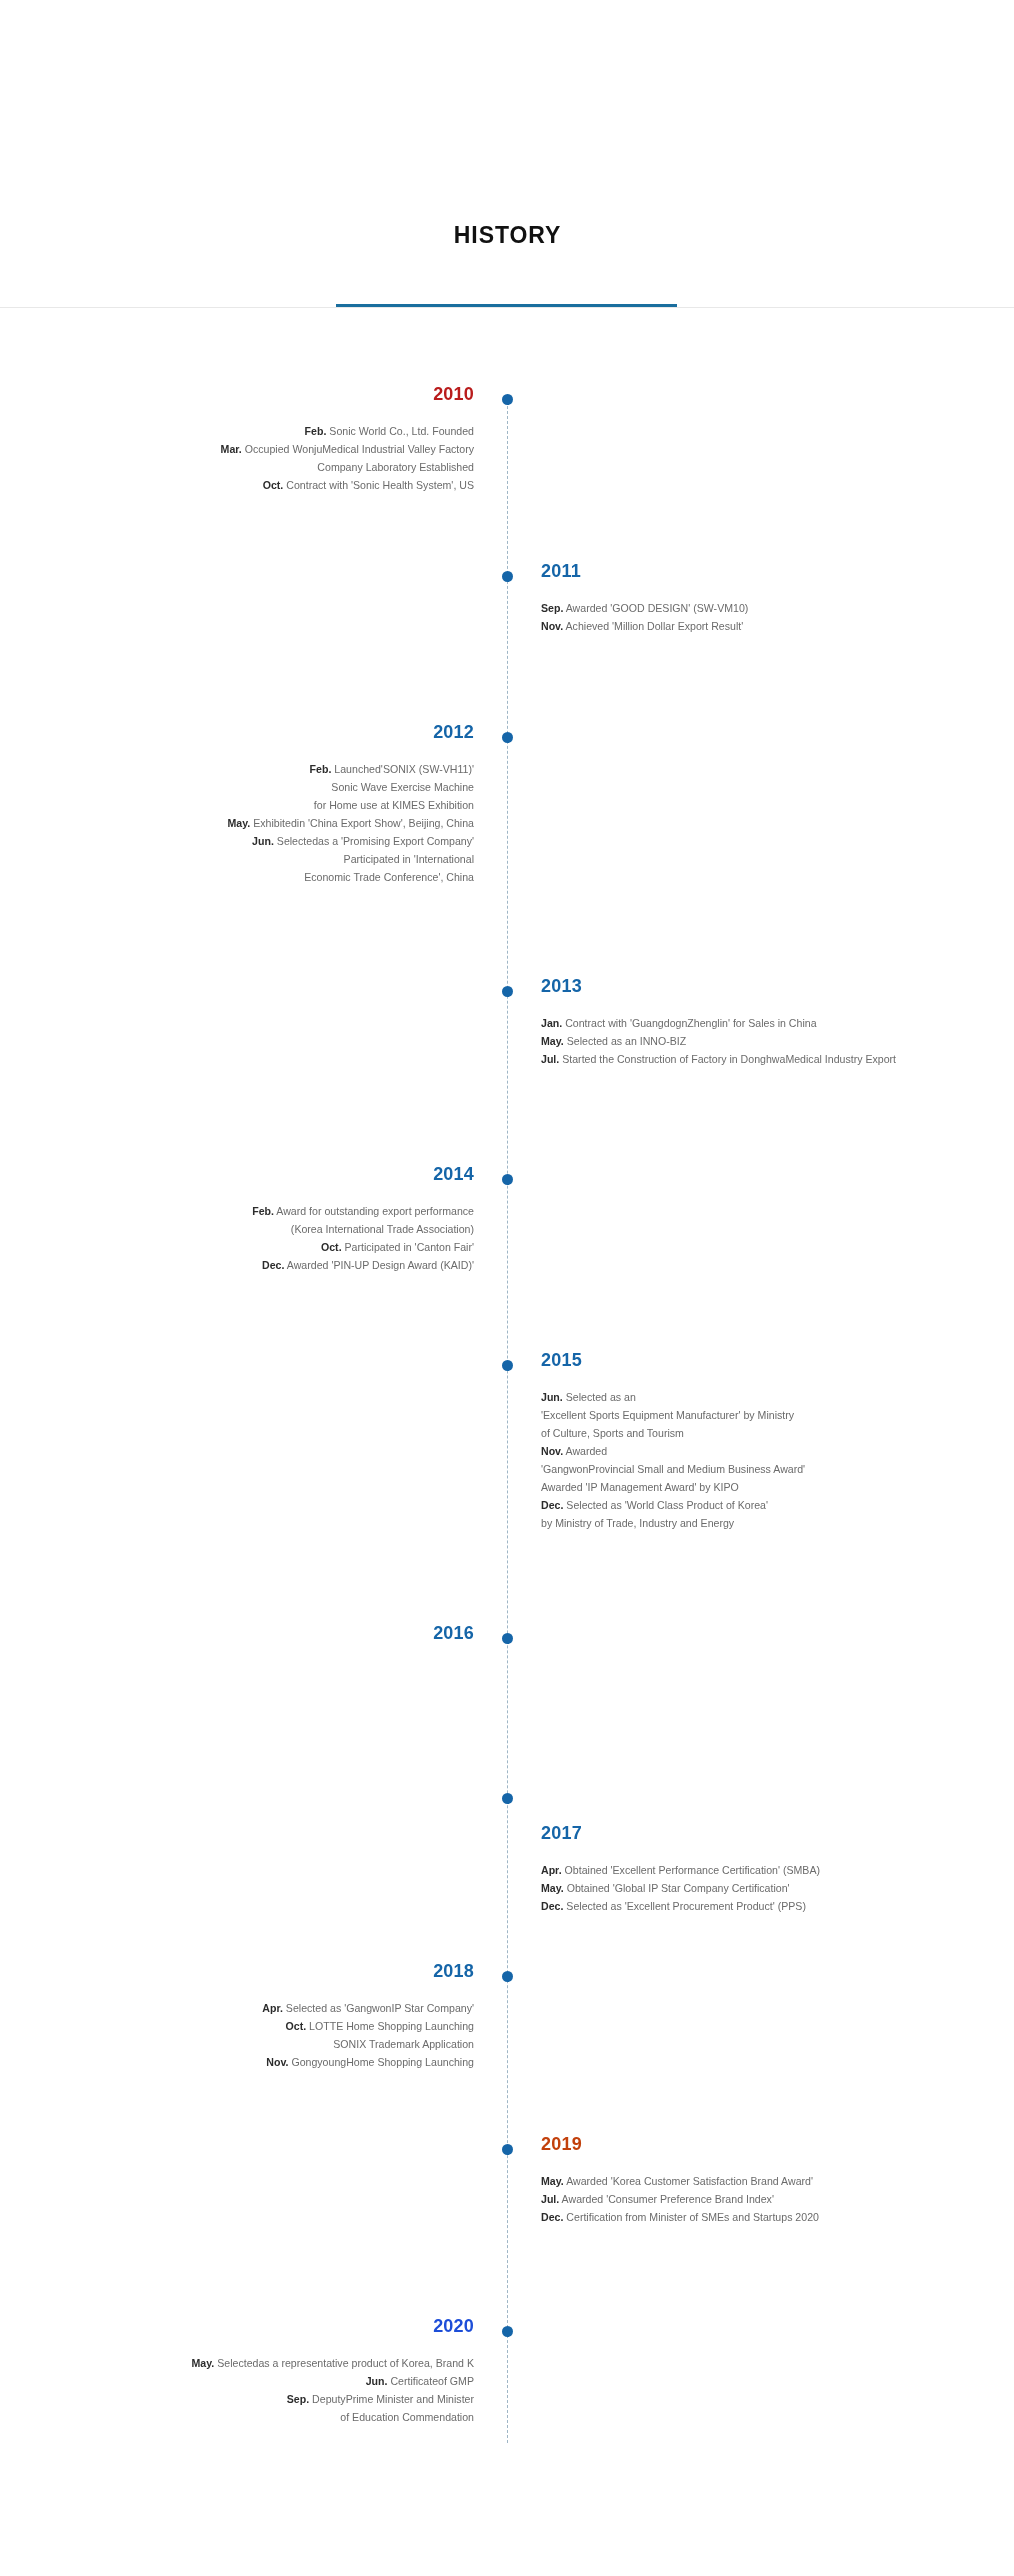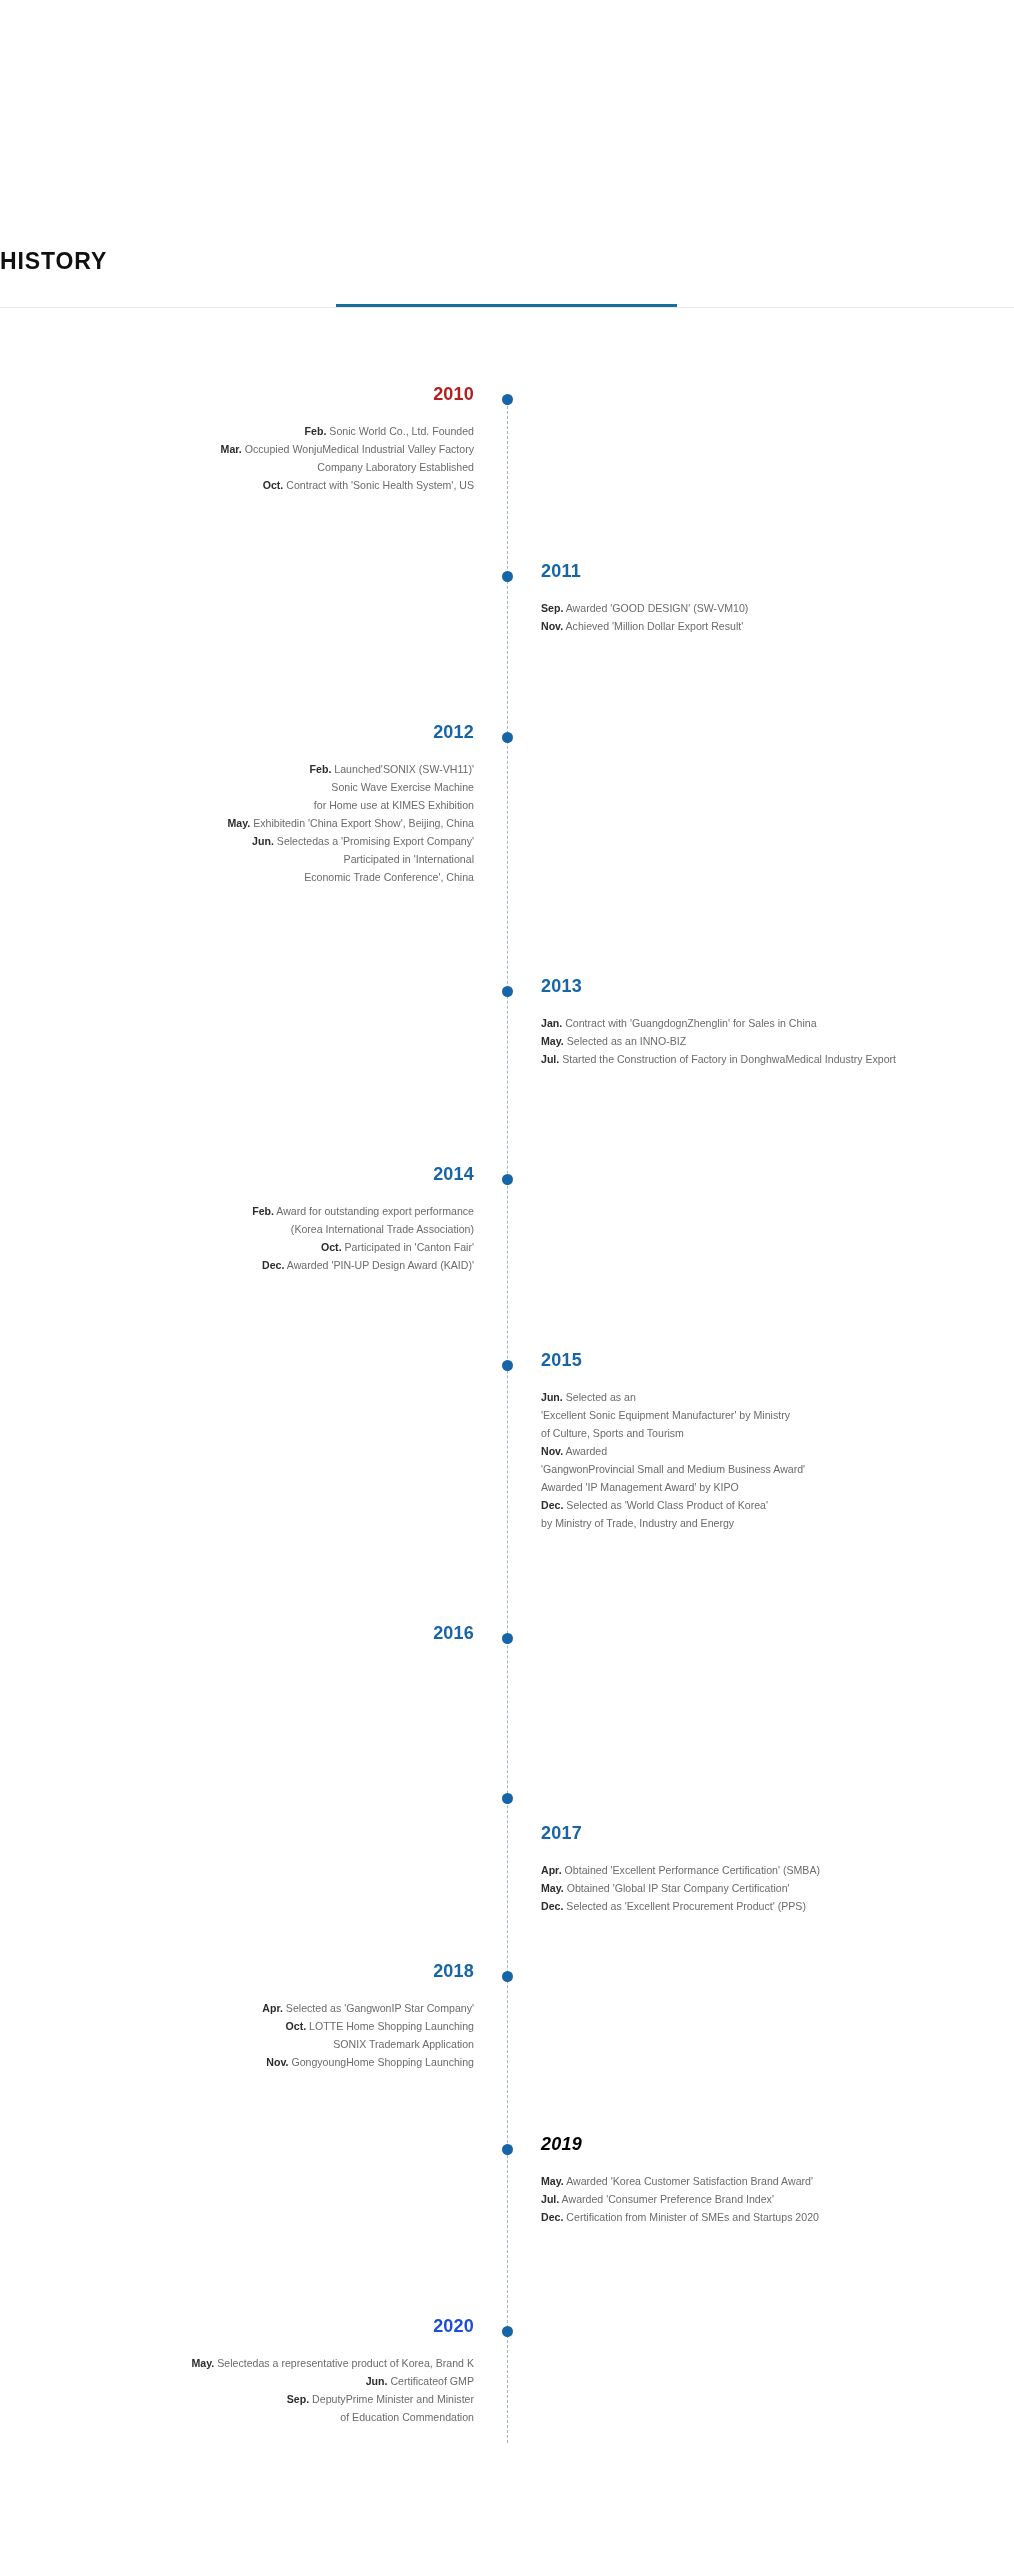--- a/index.html
+++ b/index.html
@@ -27,23 +27,24 @@
   
   .header {
     position: absolute;
     top: 0;
     left: 0;
     width: 1015px;
     height: 310px;
   }
   .page-title {
     position: absolute;
-    top: 250px;
+    top: 224px;
     left: 0;
     width: 1015px;
+    text-align: center;
     font-size: 23px;
     font-weight: 700;
     letter-spacing: 0.9px;
     color: #111111;
     line-height: 1;
   }
   .header-rule {
     position: absolute;
     top: 307px;
     left: 0;
@@ -198,21 +199,21 @@
             <div class="line"><span class="mon">Dec.</span> <span>Awarded 'PIN-UP Design Award (KAID)'</span></div>
           </div>
         </div>
       </div>
       <div class="entry right" style="top: 1351px;">
         <div class="dot" style="top: 8.5px; background: rgb(21, 101, 168);"></div>
         <div class="entry-body">
           <div class="year" style="color: rgb(21, 101, 168);">2015</div>
           <div class="lines">
             <div class="line"><span class="mon">Jun.</span> <span>Selected as an</span></div>
-            <div class="line"><span>'Excellent Sonic Equipment Manufacturer' by Ministry</span></div>
+            <div class="line"><span>'Excellent Sports Equipment Manufacturer' by Ministry</span></div>
             <div class="line"><span>of Culture, Sports and Tourism</span></div>
             <div class="line"><span class="mon">Nov.</span> <span>Awarded</span></div>
             <div class="line"><span>'GangwonProvincial Small and Medium Business Award'</span></div>
             <div class="line"><span>Awarded 'IP Management Award' by KIPO</span></div>
             <div class="line"><span class="mon">Dec.</span> <span>Selected as 'World Class Product of Korea'</span></div>
             <div class="line"><span>by Ministry of Trade, Industry and Energy</span></div>
           </div>
         </div>
       </div>
       <div class="entry left" style="top: 1624px;">
@@ -240,21 +241,21 @@
             <div class="line"><span class="mon">Apr.</span> <span>Selected as 'GangwonIP Star Company'</span></div>
             <div class="line"><span class="mon">Oct.</span> <span>LOTTE Home Shopping Launching</span></div>
             <div class="line"><span>SONIX Trademark Application</span></div>
             <div class="line"><span class="mon">Nov.</span> <span>GongyoungHome Shopping Launching</span></div>
           </div>
         </div>
       </div>
       <div class="entry right" style="top: 2135px;">
         <div class="dot" style="top: 8.5px; background: rgb(21, 101, 168);"></div>
         <div class="entry-body">
-          <div class="year" style="color: #000000; font-style: italic;">2019</div>
+          <div class="year" style="color: #c2410c;">2019</div>
           <div class="lines">
             <div class="line"><span class="mon">May.</span> <span>Awarded 'Korea Customer Satisfaction Brand Award'</span></div>
             <div class="line"><span class="mon">Jul.</span> <span>Awarded 'Consumer Preference Brand Index'</span></div>
             <div class="line"><span class="mon">Dec.</span> <span>Certification from Minister of SMEs and Startups 2020</span></div>
           </div>
         </div>
       </div>
       <div class="entry left" style="top: 2317px;">
         <div class="dot" style="top: 8.5px; background: rgb(21, 101, 168);"></div>
         <div class="entry-body">

